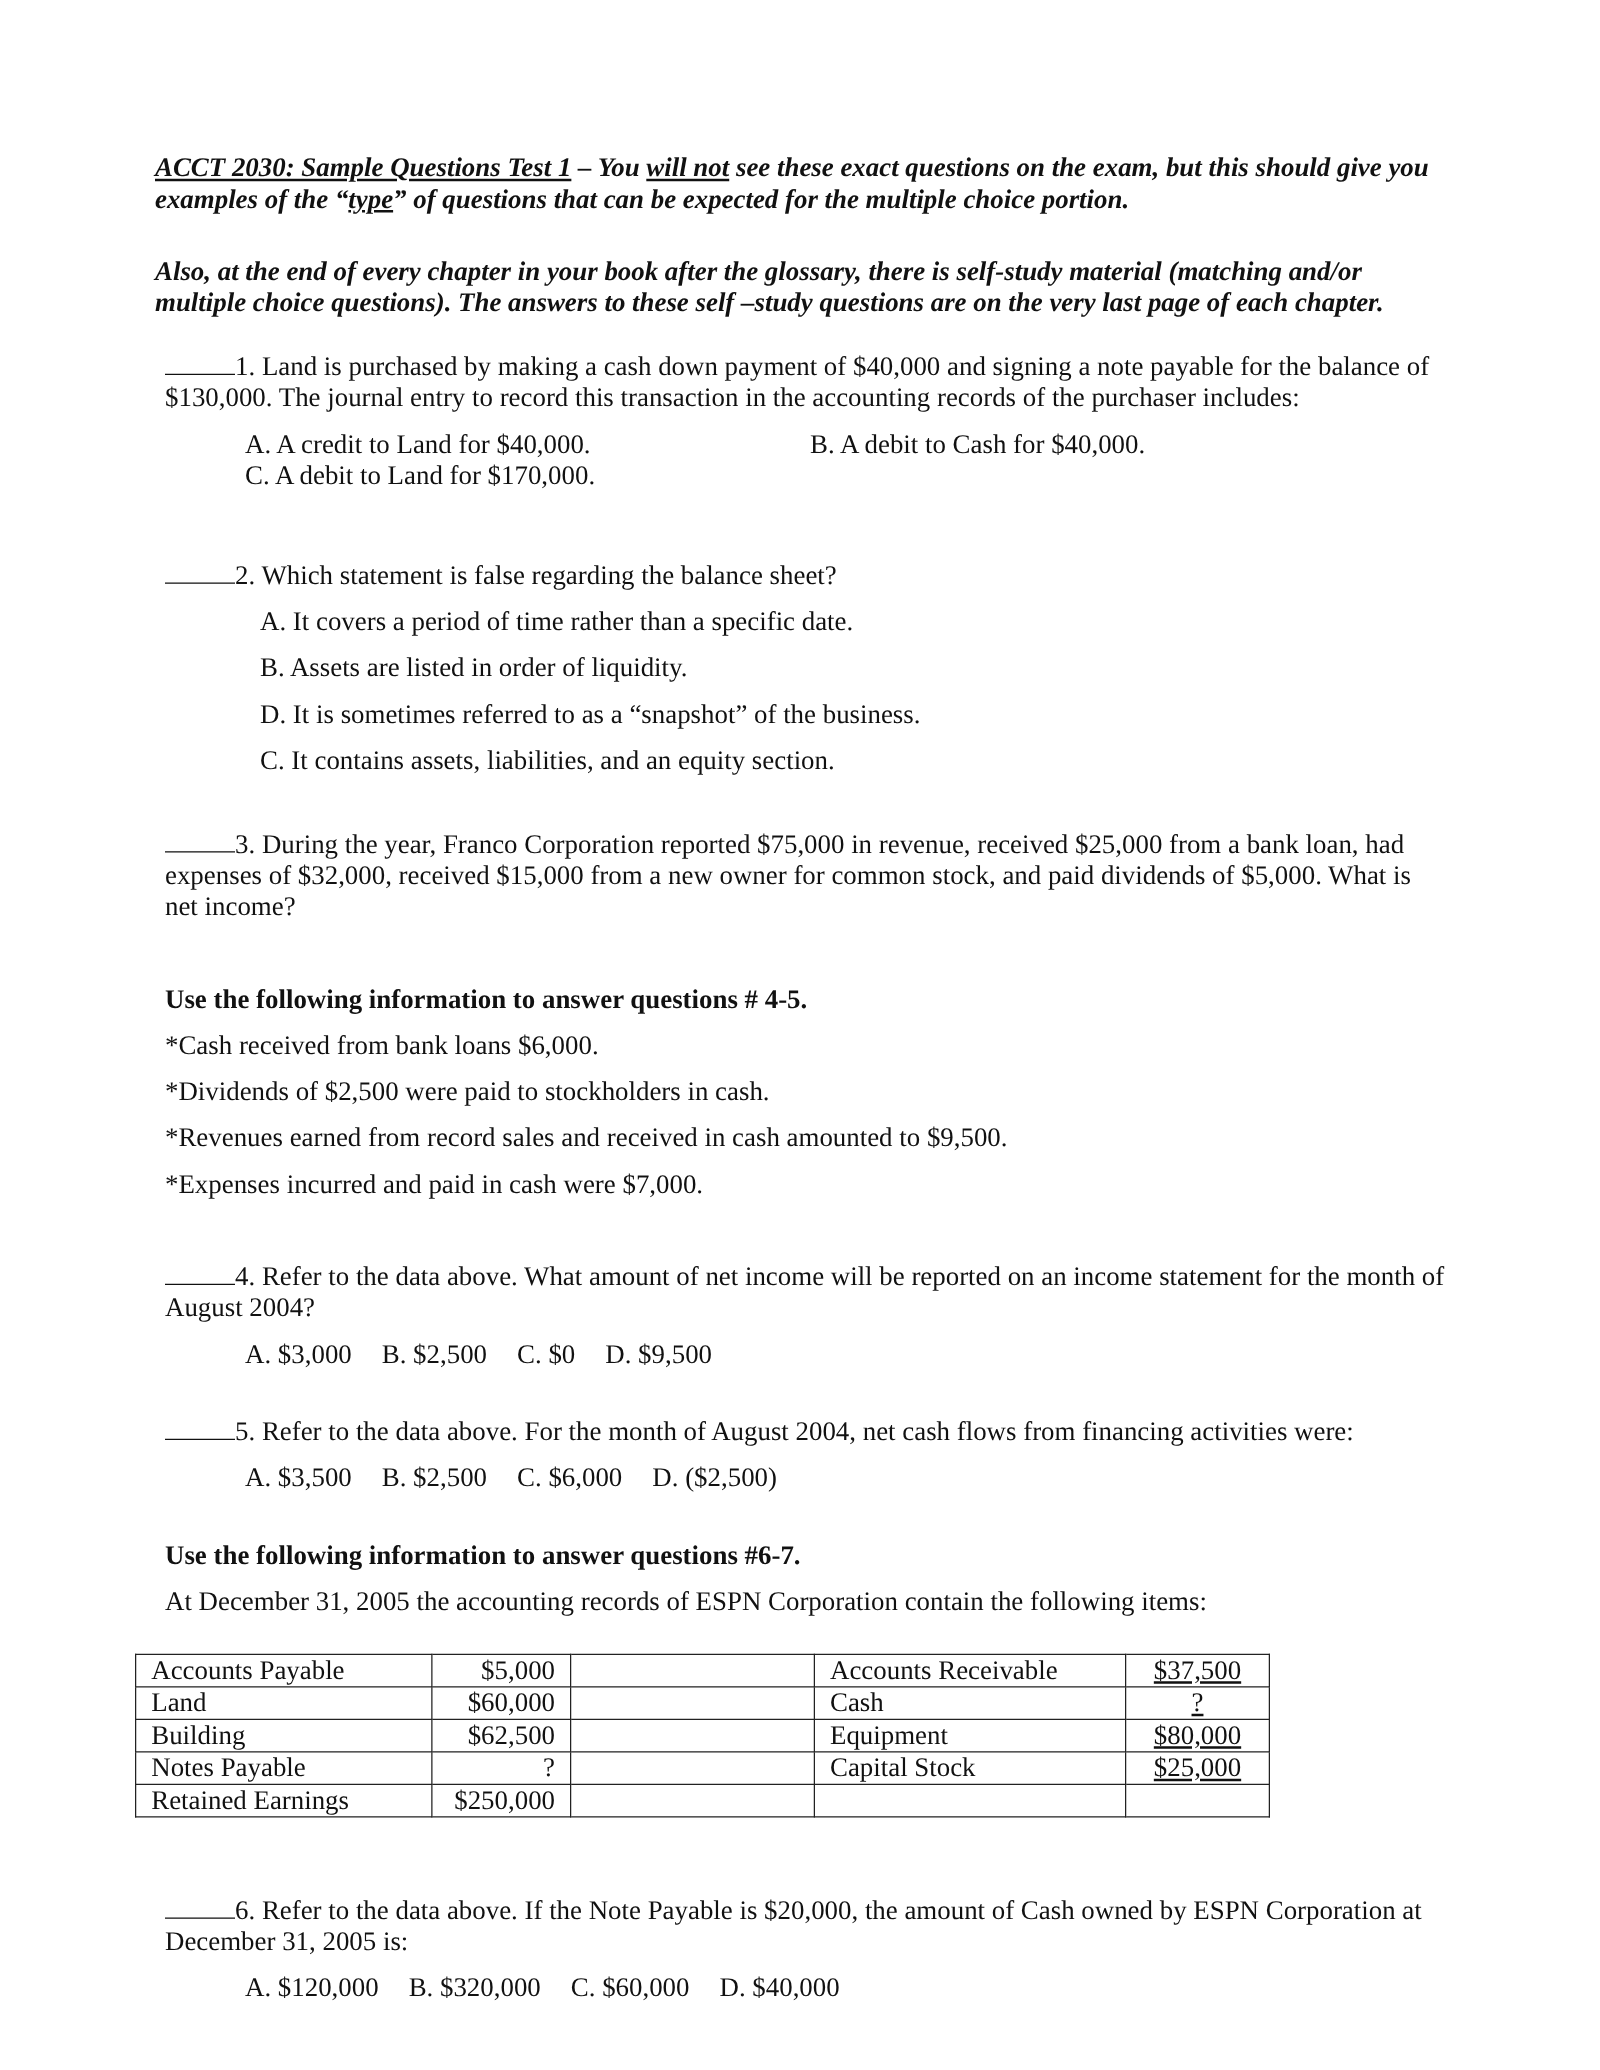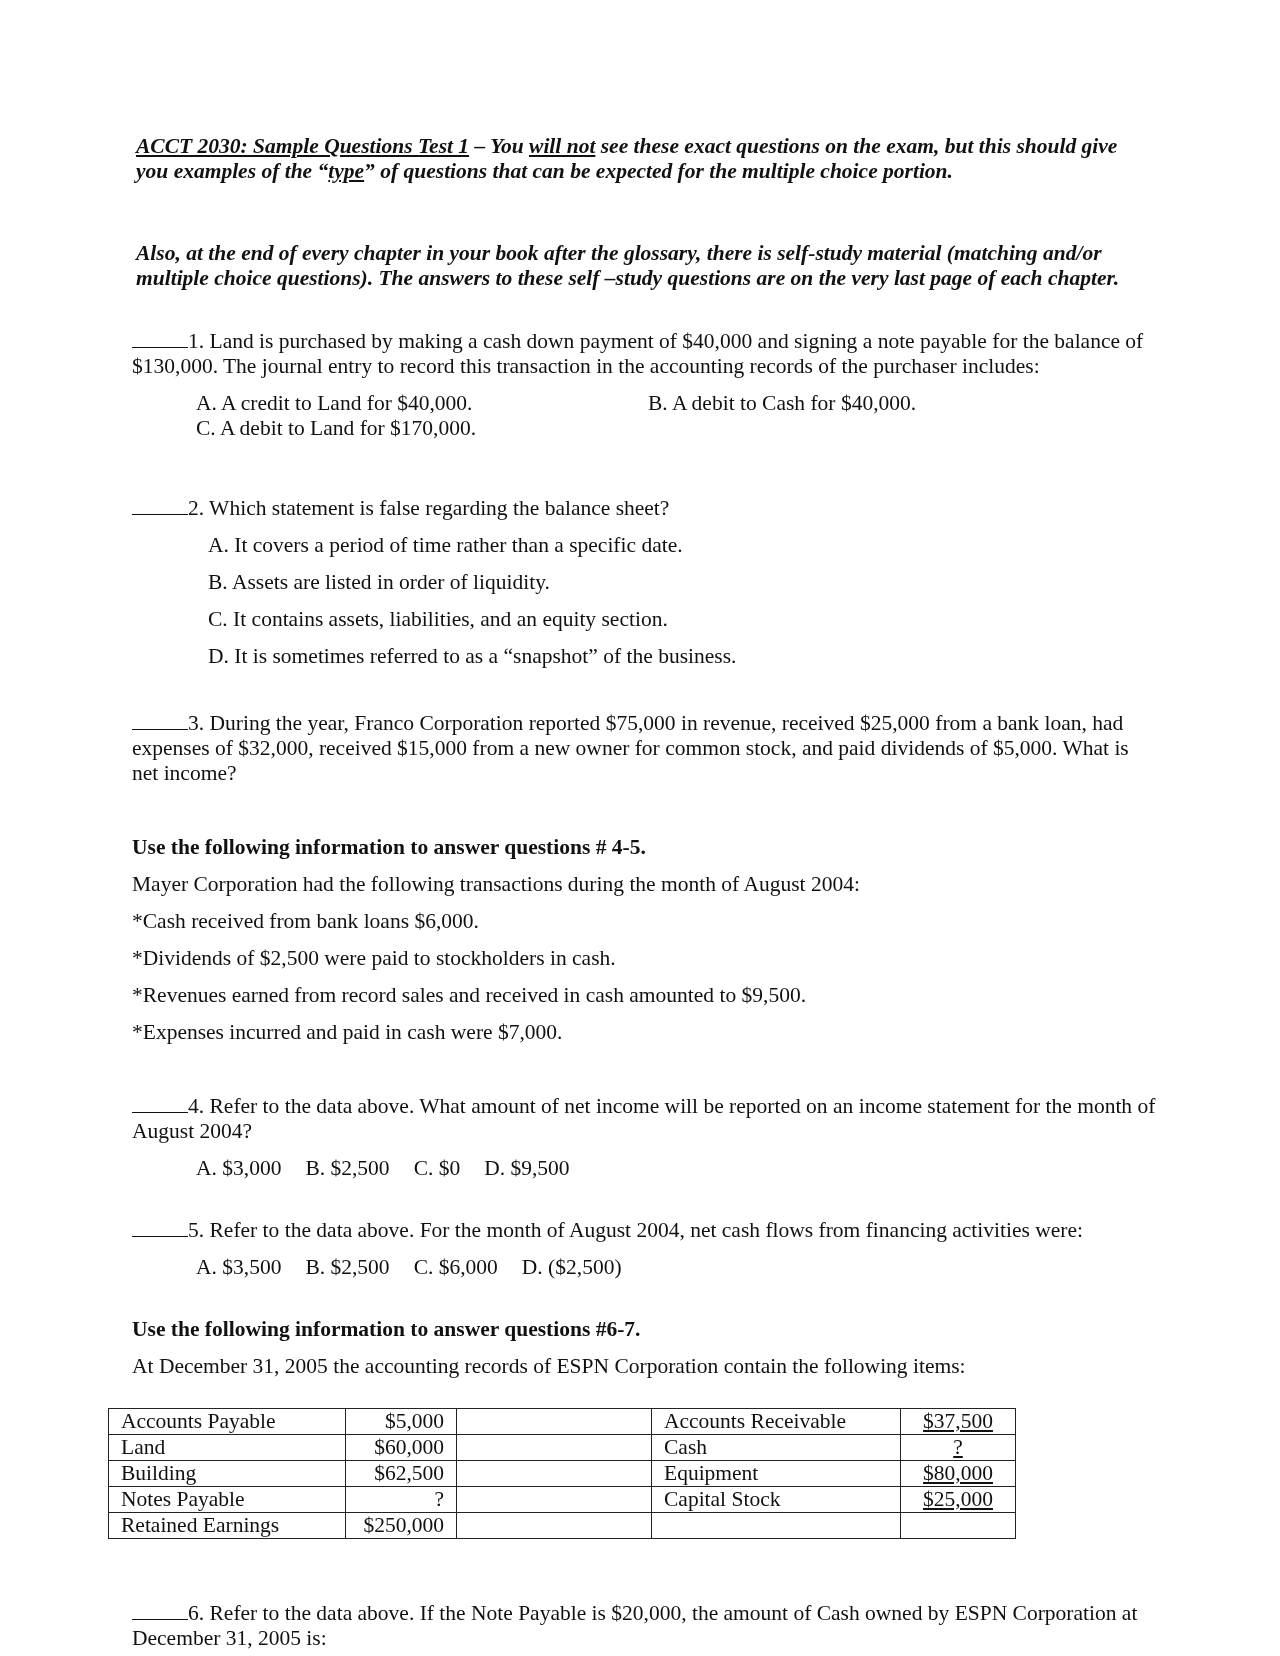--- a/index.html
+++ b/index.html
@@ -1,19 +1,19 @@
 <!DOCTYPE html>
 <html><head>
 <meta charset="utf-8">
 <style>
   html, body { margin: 0; padding: 0; background: #ffffff; }
   body { width: 1280px; height: 1656px; position: relative; overflow: hidden;
          font-family: "Liberation Serif", serif; color: #111; font-size: 21.5px; line-height: 25px; }
   .page { position: absolute; left: 120px; top: 118px; width: 1050px; }
-  .header { font-weight: bold; font-style: italic; margin: 16px; }
+  .header { font-weight: bold; font-style: italic; margin: 4px; }
   .u { text-decoration: underline; }
   .gap { height: 25px; }
   p { margin: 12px; }
   .blank { display: inline-block; width: 56px; border-bottom: 1.5px solid #111; height: 18px; vertical-align: baseline; }
   .opts { padding-left: 76px; }
   .grid2 { display: grid; grid-template-columns: 452px auto; padding-left: 76px; }
   .inline-opts span { margin-right: 24px; }
   .bold { font-weight: bold; }
   table.items { border-collapse: collapse; margin-left: -12px; margin-top: 29px; }
   table.items td { border: 1.5px solid #222; padding: 0 12px; height: 25px; line-height: 25px; }
@@ -41,34 +41,33 @@
       <span>C. A debit to Land for $170,000.</span>
     </div>
   </div>
   <div style="height:43px"></div>
 
   <div>
     <p><span class="blank"></span><span>2.</span><span>  Which statement is false regarding the balance sheet?</span></p>
     <div class="opts">
       <p>A. It covers a period of time rather than a specific date.</p>
       <p>B. Assets are listed in order of liquidity.</p>
+      <p>D. It is sometimes referred to as a “snapshot” of the business.</p>
       <p>C. It contains assets, liabilities, and an equity section.</p>
-      <p>D. It is sometimes referred to as a “snapshot” of the business.</p>
     </div>
   </div>
   <div style="height:18px"></div>
 
   <div>
     <p><span class="blank"></span><span>3.</span><span>  During the year, Franco Corporation reported $75,000 in revenue, received $25,000 from a bank loan, had expenses of $32,000, received $15,000 from a new owner for common stock, and paid dividends of $5,000.  What is net income?</span></p>
   </div>
   <div class="gap"></div>
 
   <div>
     <p class="bold">Use the following information to answer questions # 4-5.</p>
-    <p>Mayer Corporation had the following transactions during the month of August 2004:</p>
     <p>*Cash received from bank loans $6,000.</p>
     <p>*Dividends of $2,500 were paid to stockholders in cash.</p>
     <p>*Revenues earned from record sales and received in cash amounted to $9,500.</p>
     <p>*Expenses incurred and paid in cash were $7,000.</p>
   </div>
   <div style="height:25px"></div>
 
   <div>
     <p><span class="blank"></span><span>4.</span><span>  Refer to the data above.  What amount of net income will be reported on an income statement for the month of August 2004?</span></p>
     <div class="opts inline-opts">

